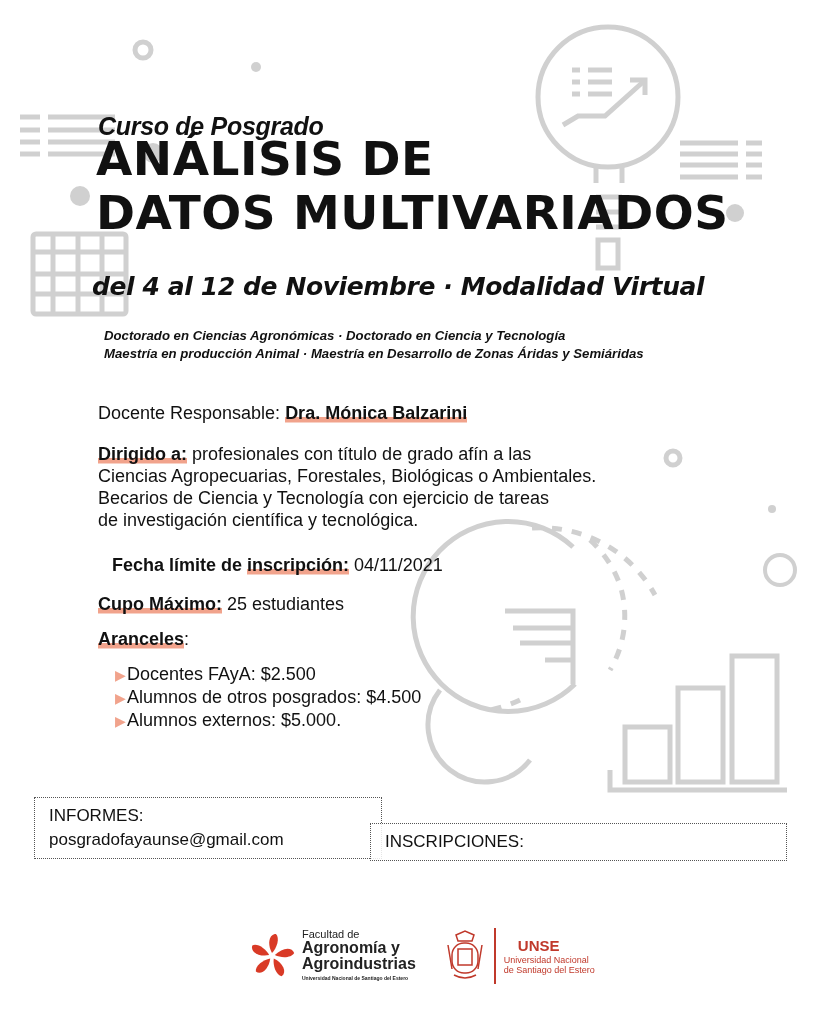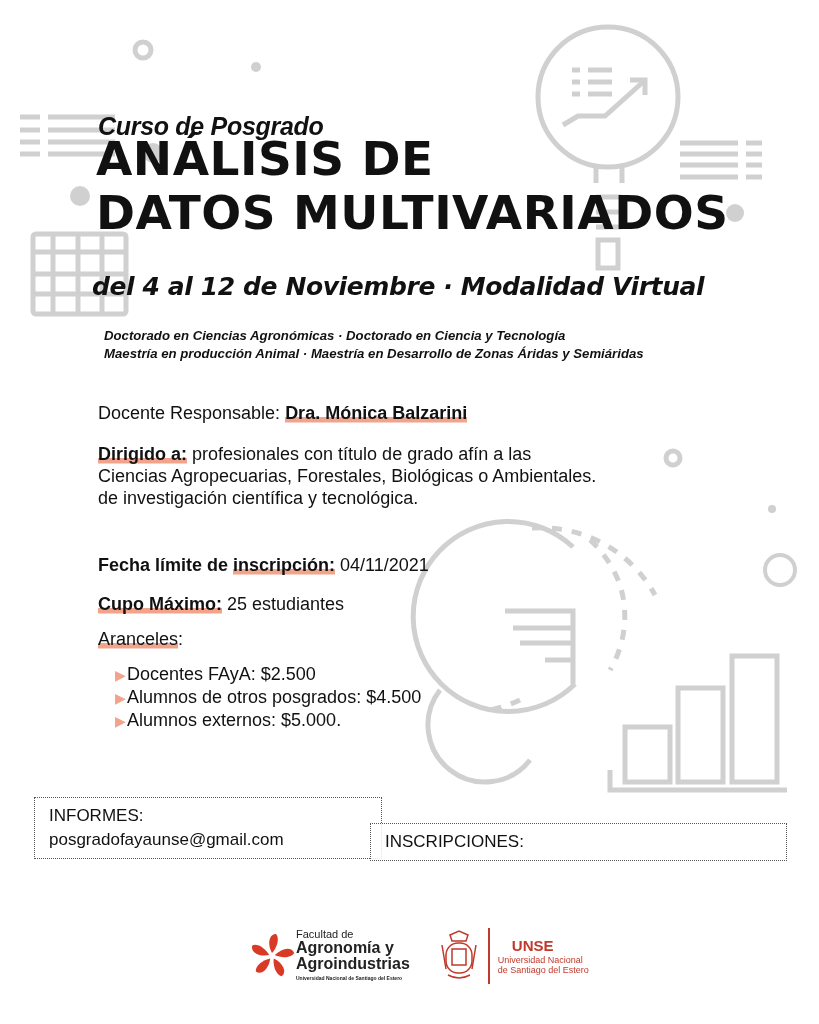--- a/index.html
+++ b/index.html
@@ -117,52 +117,53 @@
   <div>Maestría en producción Animal · Maestría en Desarrollo de Zonas Áridas y Semiáridas</div>
 </div>
 
 <div class="layer body-text" style="top:402px;">
   <span>Docente Responsable: </span><span class="hl">Dra. Mónica Balzarini</span>
 </div>
 
 <div class="layer body-text" style="top:443px;">
   <div><span class="hl">Dirigido a:</span><span> profesionales con título de grado afín a las</span></div>
   <div>Ciencias Agropecuarias, Forestales, Biológicas o Ambientales.</div>
+  <div>Becarios de Ciencia y Tecnología con ejercicio de tareas</div>
   <div>de investigación científica y tecnológica.</div>
 </div>
 
-<div class="layer body-text" style="top:554px;">
+<div class="layer body-text" style="top:554px;margin-left:14px;">
   <span class="b">Fecha límite de </span><span class="hl">inscripción:</span><span> 04/11/2021</span>
 </div>
 
 <div class="layer body-text" style="top:593px;">
   <span class="hl">Cupo Máximo:</span><span> 25 estudiantes</span>
 </div>
 
 <div class="layer body-text" style="top:628px;">
-  <span class="hl" style="font-weight:normal">Aranceles</span><span>:</span>
+  <span class="hl" style="font-weight:bold">Aranceles</span><span>:</span>
 </div>
 
 <div class="layer fees" style="top:663px;">
   <div><span class="arrow">▶</span><span>Docentes FAyA: $2.500</span></div>
   <div><span class="arrow">▶</span><span>Alumnos de otros posgrados: $4.500</span></div>
   <div><span class="arrow">▶</span><span>Alumnos externos: $5.000.</span></div>
 </div>
 
 <div class="box" style="left:34px; top:797px; width:318px;">
   <div>INFORMES:</div>
   <div>posgradofayaunse@gmail.com</div>
 </div>
 
 <div class="box" style="left:370px; top:823px; width:387px;">
   <div>INSCRIPCIONES:</div>
 </div>
 
 <div class="layer logos">
-  <div style="display:flex; align-items:center; gap:0;">
+  <div style="display:flex; align-items:center; gap:6px;">
     <svg width="48" height="48" viewBox="0 0 48 48">
       <g fill="#d93a26" transform="translate(24,24)">
         <path d="M0,-3 C-5,-12 -3,-22 4,-22 C8,-18 5,-8 0,-3Z"></path>
         <path d="M0,-3 C-5,-12 -3,-22 4,-22 C8,-18 5,-8 0,-3Z" transform="rotate(72)"></path>
         <path d="M0,-3 C-5,-12 -3,-22 4,-22 C8,-18 5,-8 0,-3Z" transform="rotate(144)"></path>
         <path d="M0,-3 C-5,-12 -3,-22 4,-22 C8,-18 5,-8 0,-3Z" transform="rotate(216)"></path>
         <path d="M0,-3 C-5,-12 -3,-22 4,-22 C8,-18 5,-8 0,-3Z" transform="rotate(288)"></path>
       </g>
     </svg>
     <div class="faya-text">

